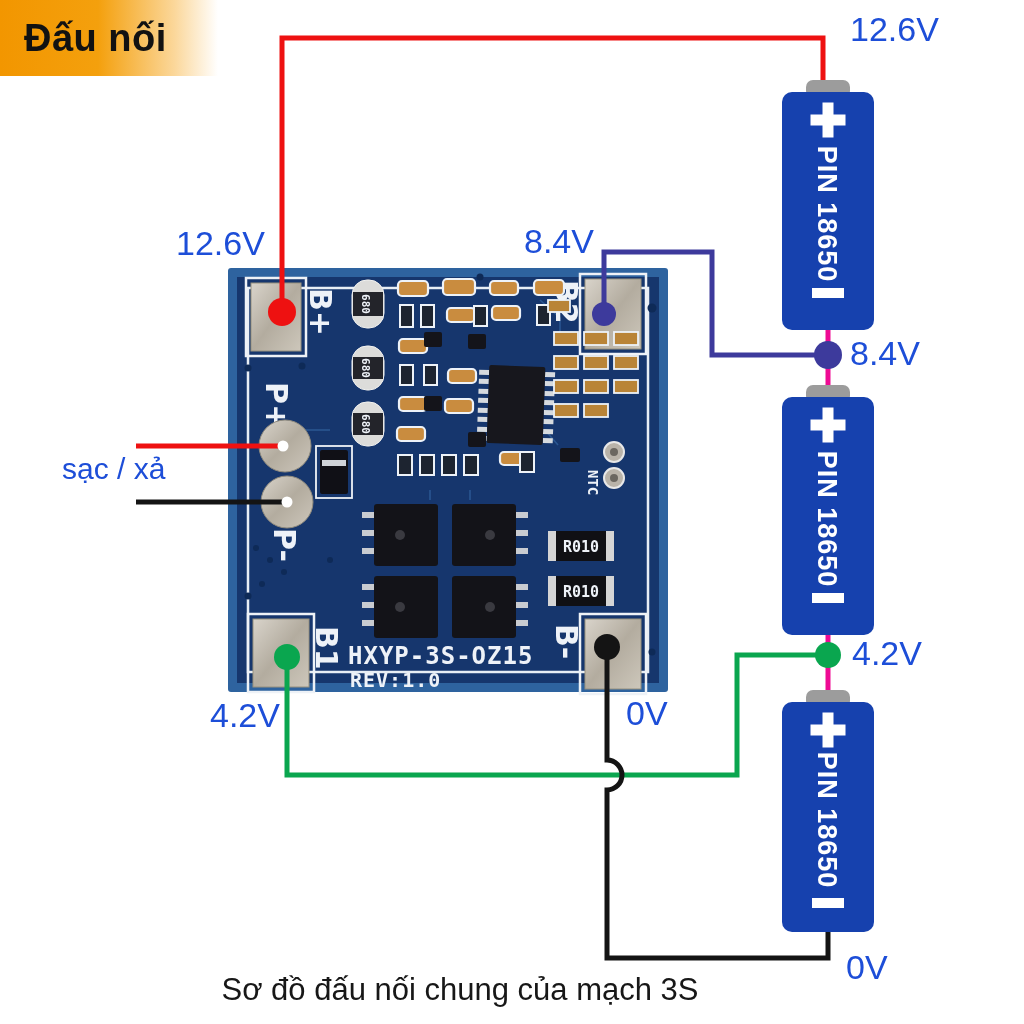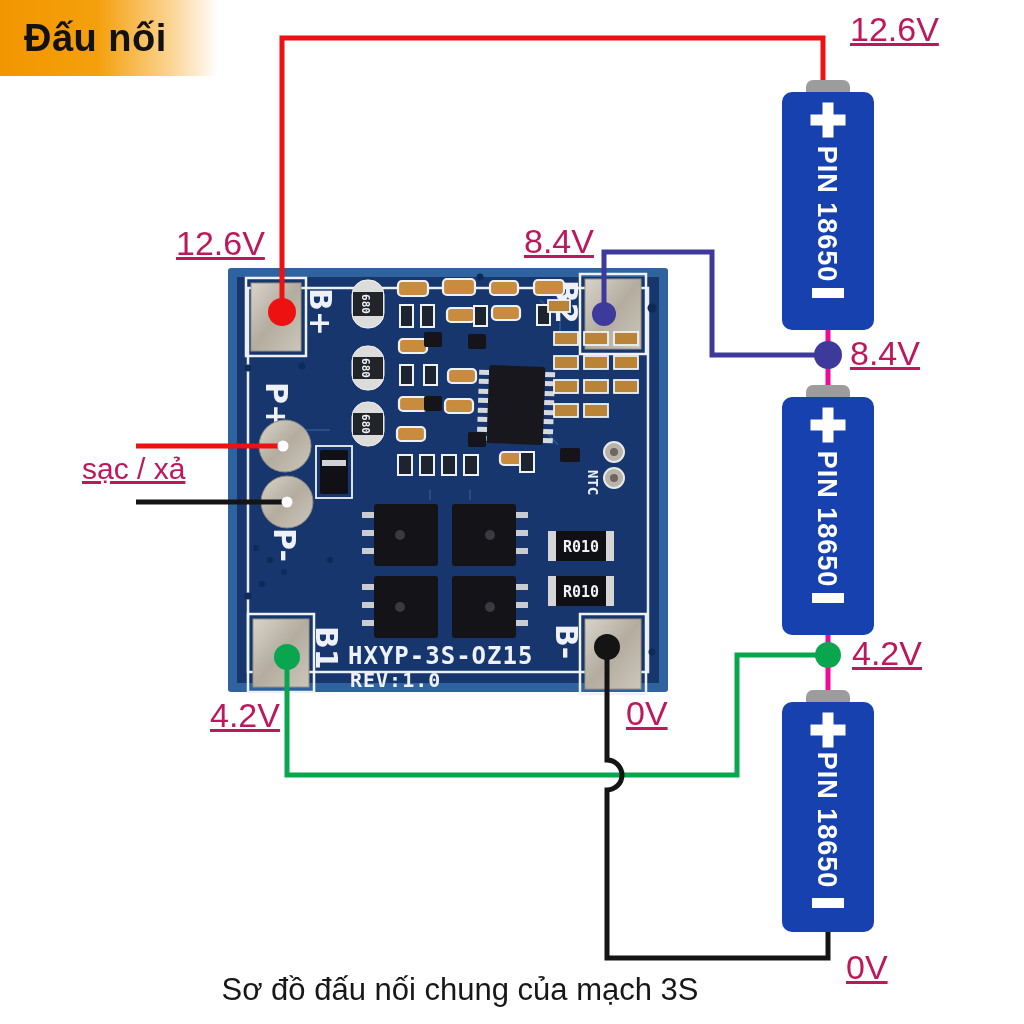--- a/index.html
+++ b/index.html
@@ -9,21 +9,21 @@
   }
   .badge{
     position:absolute;left:0;top:0;width:218px;height:76px;
     background:linear-gradient(90deg,#f29600 0%,#f4a00d 45%,#fbd79a 80%,#ffffff 100%);
     display:flex;align-items:center;
   }
   .badge span{
     padding-left:24px;font-size:38px;font-weight:bold;color:#121212;letter-spacing:0.5px;
   }
   .vlabel{
-    position:absolute;font-size:34px;color:#be185d;white-space:nowrap;text-decoration:underline;
+    position:absolute;font-size:34px;color:#1d4ed8;white-space:nowrap;
   }
   .small-label{font-size:30px;}
   .caption{
     position:absolute;left:60px;top:972px;width:800px;text-align:center;
     font-size:31px;color:#171717;
   }
   .diagram-svg{position:absolute;left:0;top:0;}
   text.silk{fill:#eef2f8;font-weight:bold;font-family:"DejaVu Sans Mono",monospace;}
   text.padlabel{fill:#eef2f8;font-weight:bold;font-size:30px;font-family:"DejaVu Sans",sans-serif;}
 </style>
@@ -297,16 +297,16 @@
   </svg>
 
   <div class="vlabel" style="left:850px;top:10px;">12.6V</div>
   <div class="vlabel" style="left:176px;top:224px;">12.6V</div>
   <div class="vlabel" style="left:524px;top:222px;">8.4V</div>
   <div class="vlabel" style="left:850px;top:334px;">8.4V</div>
   <div class="vlabel" style="left:852px;top:634px;">4.2V</div>
   <div class="vlabel" style="left:210px;top:696px;">4.2V</div>
   <div class="vlabel" style="left:626px;top:694px;">0V</div>
   <div class="vlabel" style="left:846px;top:948px;">0V</div>
-  <div class="vlabel small-label" style="left:62px;top:452px;margin-left:20px;">sạc / xả</div>
+  <div class="vlabel small-label" style="left:62px;top:452px;">sạc / xả</div>
 
   <div class="caption">Sơ đồ đấu nối chung của mạch 3S</div>
 </div>
 
 </body></html>

